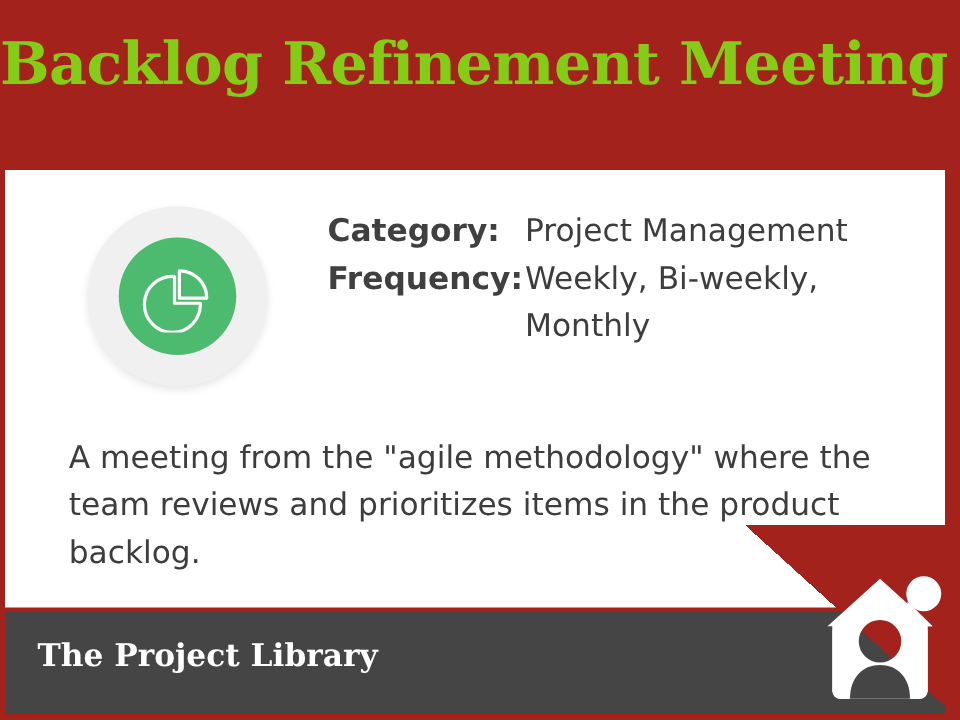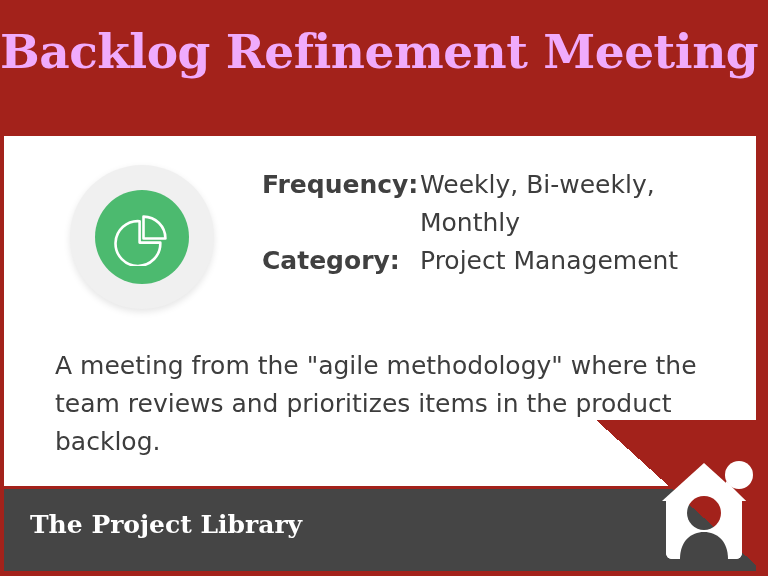--- a/index.html
+++ b/index.html
@@ -29,21 +29,21 @@
     width: 768px;
     height: 136px;
     background: #a3221b;
   }
   #page-title {
     position: absolute;
     left: 0;
     top: 28px;
     width: 625px;
     text-align: center;
-    color: #f0abfc;
+    color: #84cc16;
     font-family: "DejaVu Serif", "Liberation Serif", serif;
     font-weight: bold;
     font-size: 47px;
     letter-spacing: -0.5px;
     line-height: 1.0;
     white-space: nowrap;
   }
 
   
   #body-panel {
@@ -189,26 +189,26 @@
     <div id="icon-ring"></div>
     <div id="icon-disc"></div>
     <svg id="pie-icon" viewBox="0 0 58 58" fill="none">
       <path d="M30.5 30.5 L30.5 8.6 A21.9 21.9 0 0 1 52.4 30.5 Z" stroke="#ffffff" stroke-width="2.6" fill="none" stroke-linejoin="round"></path>
       <path d="M26.6 13.2 A22.4 22.4 0 1 0 47.3 34.6 L26.6 34.6 Z" stroke="#ffffff" stroke-width="2.6" fill="none" stroke-linejoin="round"></path>
     </svg>
   </div>
 
   <div id="meta">
     <div class="meta-row">
+      <div class="meta-label">Category:</div>
+      <div class="meta-value">Project Management</div>
+    </div>
+    <div class="meta-row">
       <div class="meta-label">Frequency:</div>
       <div class="meta-value">Weekly, Bi-weekly, Monthly</div>
-    </div>
-    <div class="meta-row">
-      <div class="meta-label">Category:</div>
-      <div class="meta-value">Project Management</div>
     </div>
   </div>
 
   <div id="description">A meeting from the "agile methodology" where the team reviews and prioritizes items in the product backlog.</div>
 
   <div id="footer-bar"></div>
   <div id="corner-diagonal"></div>
   <div id="footer-text">The Project Library</div>
 
   <svg id="brand-logo" viewBox="0 0 96 110">

